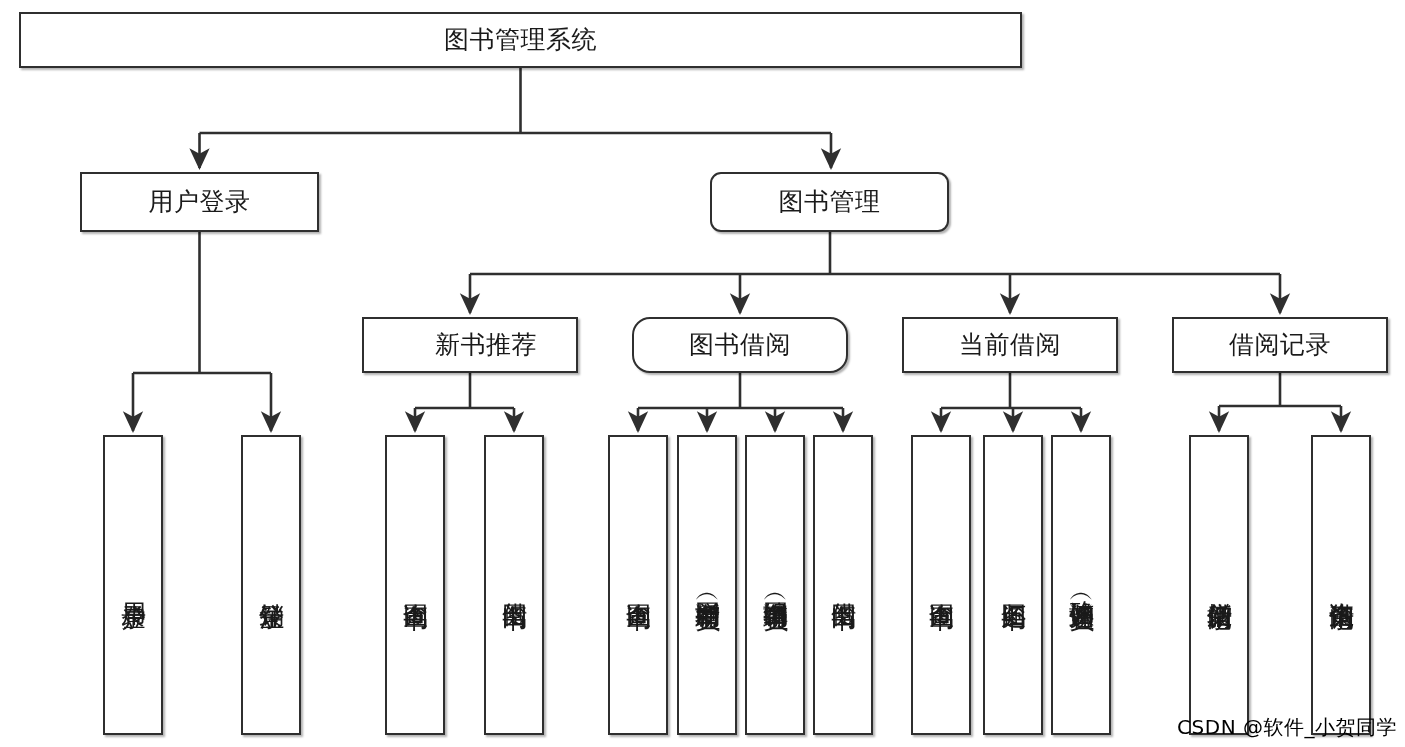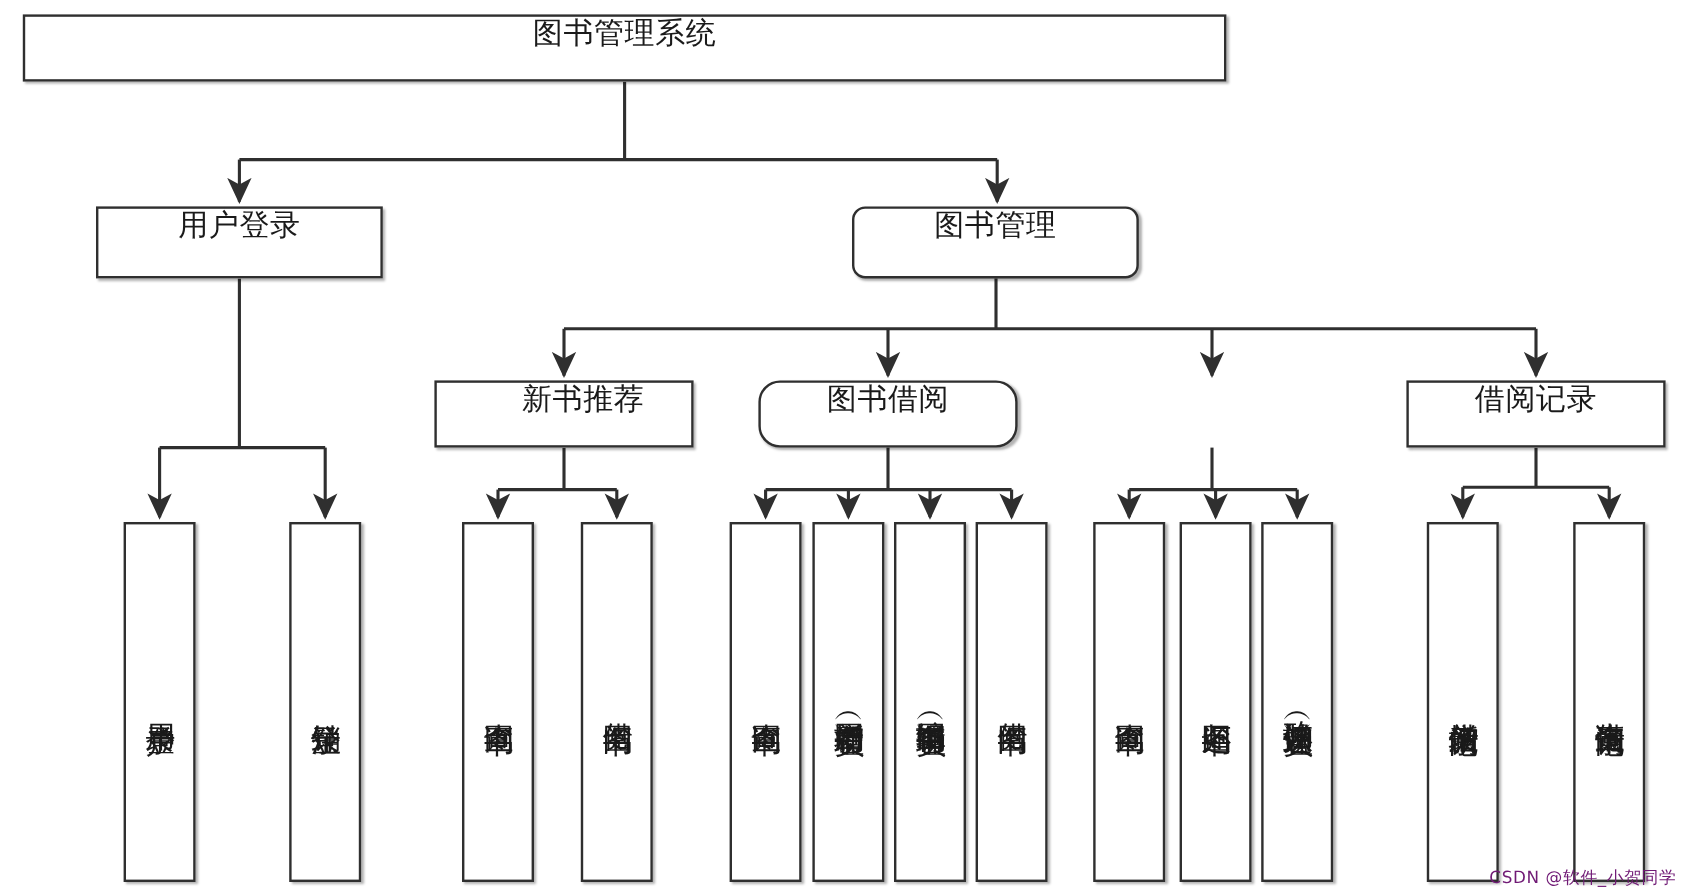--- a/index.html
+++ b/index.html
@@ -25,20 +25,21 @@
     height: 747px;
     pointer-events: none;
   }
   .node {
     position: absolute;
     box-sizing: border-box;
     background: #ffffff;
     border: 2.4px solid #2f2f2f;
     box-shadow: 2px 2px 2px rgba(0,0,0,0.30);
     display: flex;
+    align-items: center;
     justify-content: center;
     color: #1a1a1a;
     z-index: 2;
   }
   .node .label {
     display: block;
     text-align: center;
     line-height: 1.15;
     letter-spacing: 0.5px;
   }
@@ -56,22 +57,22 @@
     text-orientation: upright;
     font-size: 25px;
     line-height: 1.06;
     letter-spacing: 1px;
     max-height: 272px;
   }
   #watermark {
     position: absolute;
     right: 8px;
     bottom: 6px;
-    font-size: 14px;
-    color: #701a75;
+    font-size: 20px;
+    color: #000000;
     letter-spacing: 0.5px;
     z-index: 5;
     white-space: nowrap;
   }
 </style>
 </head>
 <body>
 
 <div id="canvas">
 
@@ -135,20 +136,23 @@
   <div class="node h" style="left:710px; top:172px; width:239px; height:60px;border-radius:11px;">
     <span class="label">图书管理</span>
   </div>
 
   <div class="node h" style="left:362px; top:317px; width:216px; height:56px;padding-left:32px;">
     <span class="label">新书推荐</span>
   </div>
   <div class="node h" style="left:632px; top:317px; width:216px; height:56px;border-radius:18px;">
     <span class="label">图书借阅</span>
   </div>
+  <div class="node h" style="left:902px; top:317px; width:216px; height:56px;">
+    <span class="label">当前借阅</span>
+  </div>
   <div class="node h" style="left:1172px; top:317px; width:216px; height:56px;">
     <span class="label">借阅记录</span>
   </div>
 
   <div class="node v" style="left:103px; top:435px; width:60px; height:300px;">
     <span class="label">用户登录</span>
   </div>
   <div class="node v" style="left:241px; top:435px; width:60px; height:300px;">
     <span class="label">注销登录</span>
   </div>

